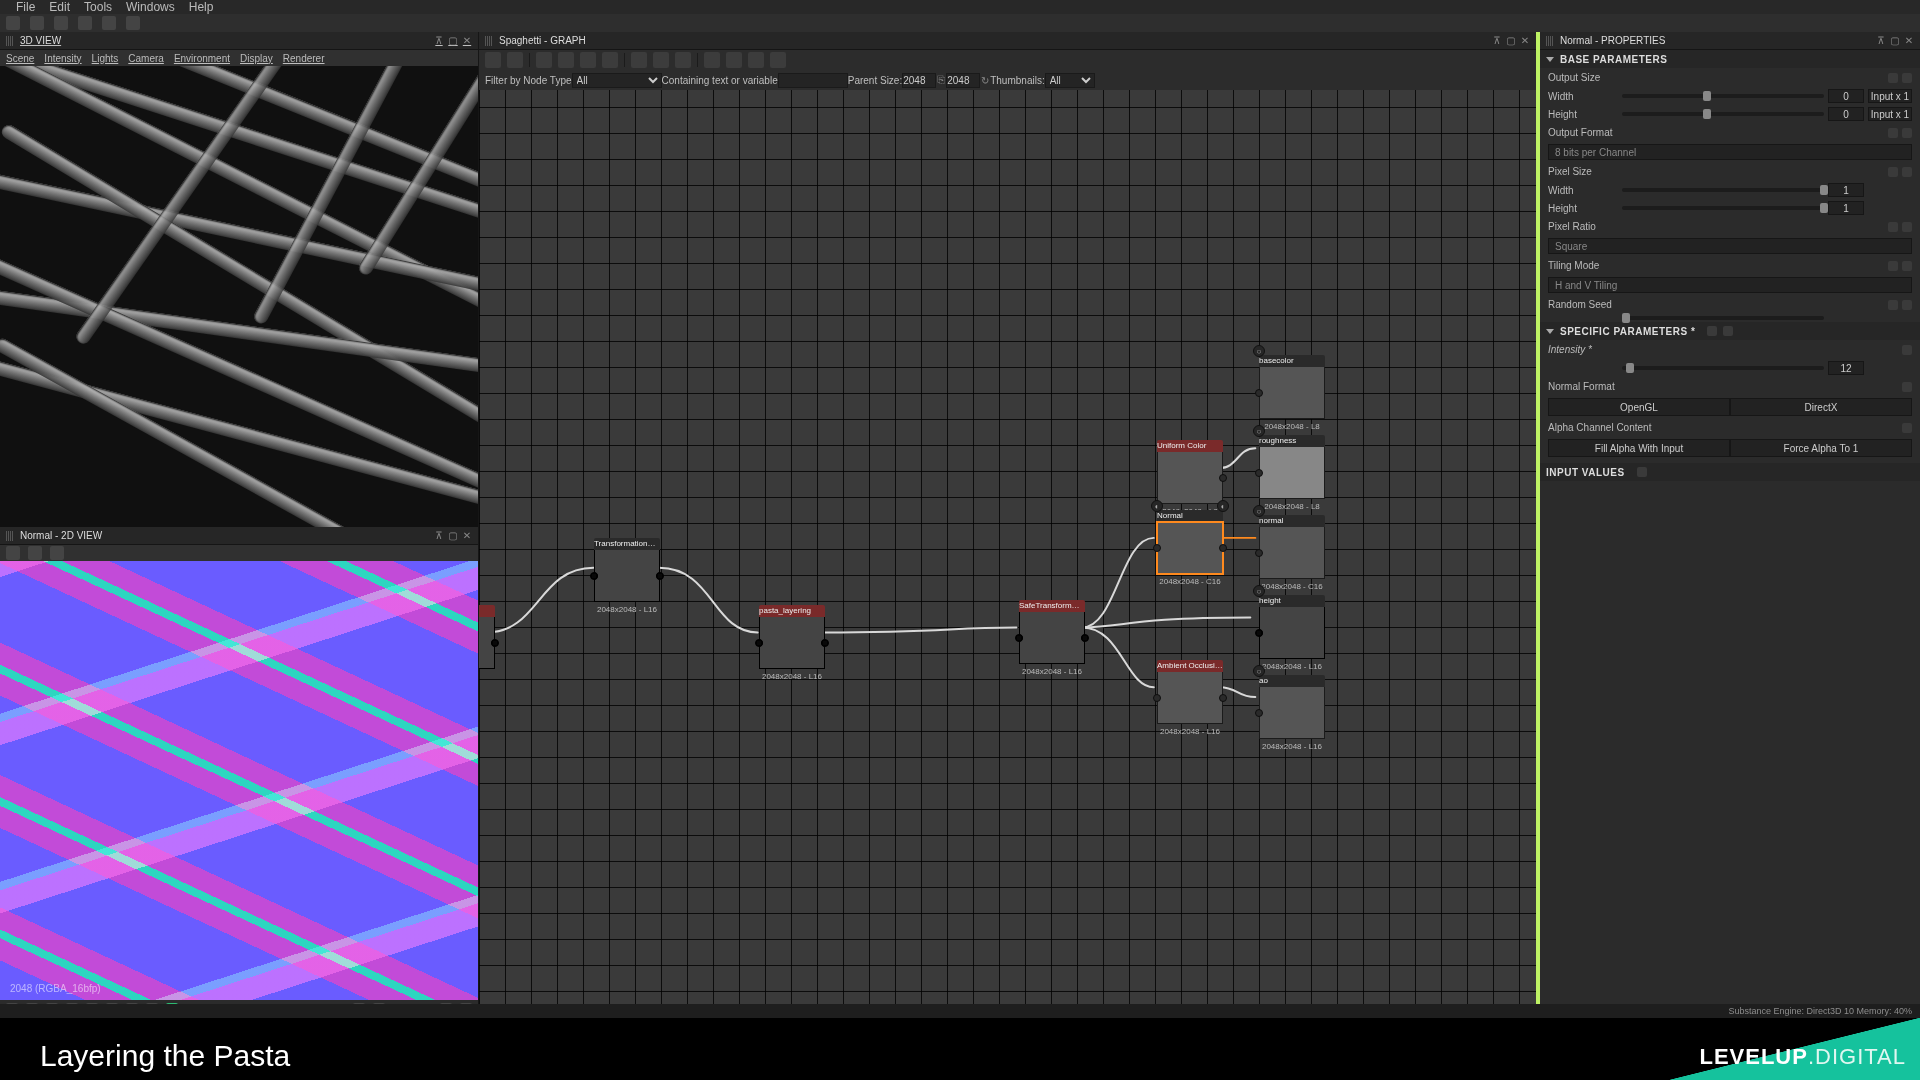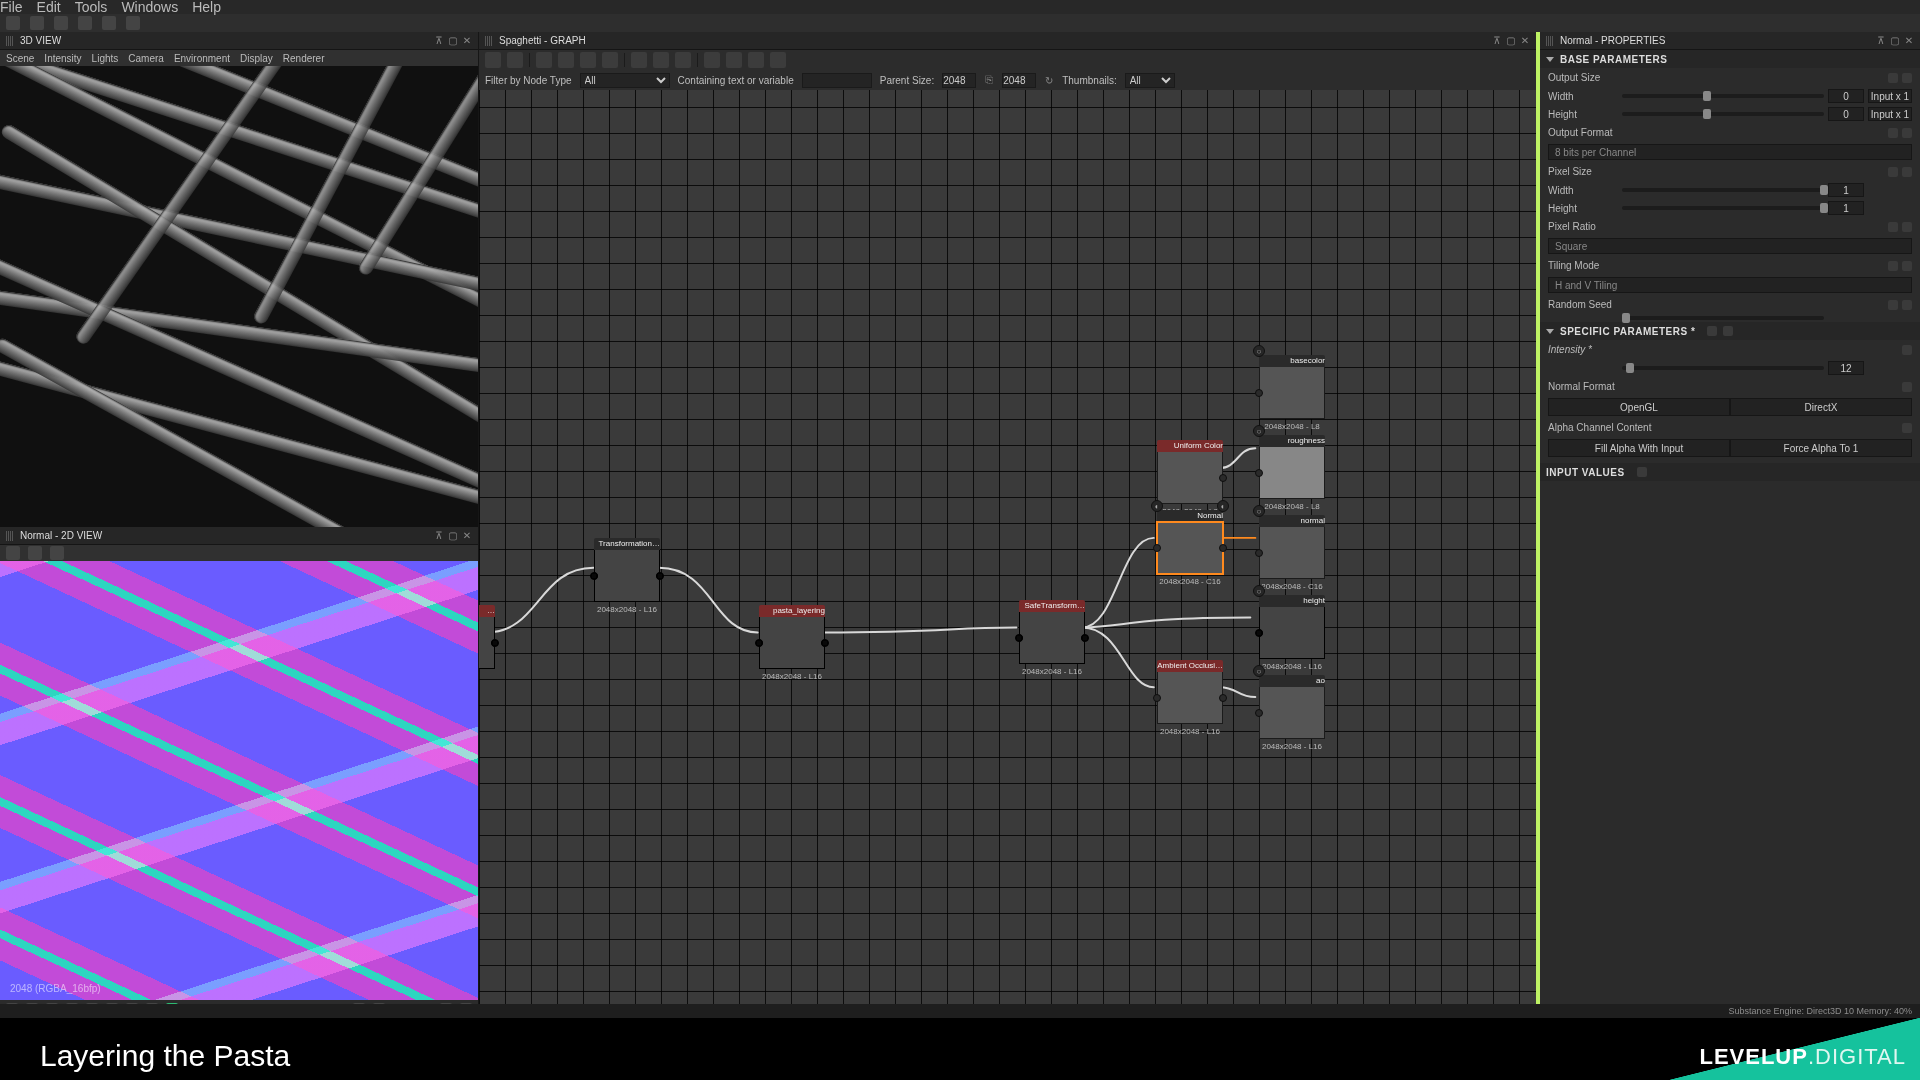--- a/index.html
+++ b/index.html
@@ -1,36 +1,36 @@
 <!DOCTYPE html>
 <html><head>
 <meta charset="utf-8">
 <style>
 * { margin: 0; padding: 0; box-sizing: border-box; font-family: -apple-system, "Segoe UI", Arial, sans-serif; }
 html, body { width: 1920px; height: 1080px; background: #000; color: #bfbfbf; font-size: 11px; overflow: hidden; }
 
 
-#menubar { height: 14px; background: #282828; display: flex; align-items: center; padding: 0 0; gap: 14px; font-size: 14px; }
+#menubar { height: 14px; background: #282828; display: flex; align-items: center; padding: 0 16px; gap: 14px; font-size: 12px; }
 #menubar span { color: #bbb; }
 
 #toolbar-top { height: 18px; background: #2e2e2e; display: flex; align-items: center; padding: 0 6px; gap: 10px; }
 .tbtn { width: 14px; height: 14px; background: #444; border-radius: 2px; }
 
 
 #app { display: grid; grid-template-columns: 478px 1062px 380px; grid-template-rows: 1fr; height: 986px; }
 
 
 .panel-hdr { height: 18px; background: #262626; display: flex; align-items: center; padding: 0 6px; gap: 4px; font-size: 10px; color: #ddd; border-bottom: 1px solid #151515; }
 .panel-hdr .grip { width: 8px; height: 10px; background: repeating-linear-gradient(90deg,#555 0 1px,transparent 1px 2px); margin-right: 2px; }
 .panel-hdr .spacer { flex: 1; }
 .hdr-ico { width: 10px; height: 10px; color: #888; display: inline-flex; align-items: center; justify-content: center; }
 
 
 #left { display: flex; flex-direction: column; background: #303030; }
-#view3d { flex: 1 1 486px; display: flex; flex-direction: column; min-height: 0; }
+#view3d { flex: 1 1 486px; display: flex; flex-direction: column; min-height: 0; text-decoration: underline; }
 #view3d-sub { height: 16px; background: #303030; display: flex; align-items: center; padding: 0 6px; gap: 10px; font-size: 10px; color: #bbb; }
 #view3d-canvas { flex: 1; position: relative; background: #101010; overflow: hidden; }
 
 
 .strand { position: absolute; height: 14px; border-radius: 8px;
   background: linear-gradient(#d0d0d0,#7a7a7a 55%,#3a3a3a); box-shadow: 0 1px 2px #000 inset; opacity: .92; }
 
 #view2d { flex: 1 1 482px; display: flex; flex-direction: column; min-height: 0; }
 #view2d-sub { height: 16px; background: #303030; display: flex; align-items: center; gap: 8px; padding: 0 6px; font-size: 10px; }
 #view2d-canvas { flex: 1; position: relative; overflow: hidden;
@@ -41,31 +41,31 @@
 #view2d-info { position: absolute; left: 10px; bottom: 6px; color: rgba(255,255,255,.55); font-size: 10px; }
 #view2d-status { height: 18px; background: #2b2b2b; display: flex; align-items: center; gap: 8px; padding: 0 6px; font-size: 10px; }
 #view2d-status .sb { width: 12px; height: 12px; background: #444; border-radius: 2px; }
 #view2d-status .spacer { flex: 1; }
 
 
 #center { display: flex; flex-direction: column; background: #303030; border-left: 1px solid #161616; border-right: 4px solid #bef264; }
 #graph-tools { height: 20px; background: #2c2c2c; display: flex; align-items: center; gap: 6px; padding: 0 6px; }
 #graph-tools .gt { width: 16px; height: 16px; background: #3c3c3c; border-radius: 2px; }
 #graph-tools .sep { width: 1px; height: 14px; background: #1b1b1b; }
-#graph-filters { height: 20px; background: #2c2c2c; display: flex; align-items: center; gap: 8px; padding: 0 6px; font-size: 10px; }
+#graph-filters { height: 20px; background: #2c2c2c; display: flex; align-items: center; padding: 0 6px; font-size: 10px; }
 #graph-filters select, #graph-filters input { background: #242424; color: #ccc; border: 1px solid #1a1a1a; height: 15px; font-size: 10px; }
 #graph-canvas { flex: 1; position: relative; background:
   linear-gradient(#3a3a3a,#3a3a3a),
   repeating-linear-gradient(0deg, #363636 0 1px, transparent 1px 26px),
   repeating-linear-gradient(90deg,#363636 0 1px, transparent 1px 26px);
   background-blend-mode: multiply; overflow: hidden; }
 .wires { position: absolute; inset: 0; }
 
 .node { position: absolute; width: 66px; display: flex; flex-direction: column; align-items: center; }
-.node .title { width: 100%; height: 12px; font-size: 8px; line-height: 12px; text-align: right; color: #eee; background: #2a2a2a; border-radius: 2px 2px 0 0; overflow: hidden; white-space: nowrap; }
+.node .title { width: 100%; height: 12px; font-size: 8px; line-height: 12px; text-align: left; color: #eee; background: #2a2a2a; border-radius: 2px 2px 0 0; overflow: hidden; white-space: nowrap; }
 .node.red .title { background: #7a2a2a; }
 .node .thumb { width: 66px; height: 52px; background: #555; border: 1px solid #1b1b1b; border-top: none; position: relative; }
 .node .caption { margin-top: 3px; font-size: 8px; color: #bbb; white-space: nowrap; }
 .node .badge { position: absolute; top: -10px; width: 12px; height: 12px; border-radius: 50%; background: #262626; border: 1px solid #111; display: flex; align-items: center; justify-content: center; font-size: 8px; color: #aaa; }
 .node .badge.l { left: -6px; } .node .badge.r { right: -6px; }
 .port { position: absolute; width: 8px; height: 8px; border-radius: 50%; background: #2a2a2a; border: 1px solid #0e0e0e; }
 .port.in  { left: -5px; } .port.out { right: -5px; }
 .port.mid { top: 50%; transform: translateY(-50%); }
 
 

